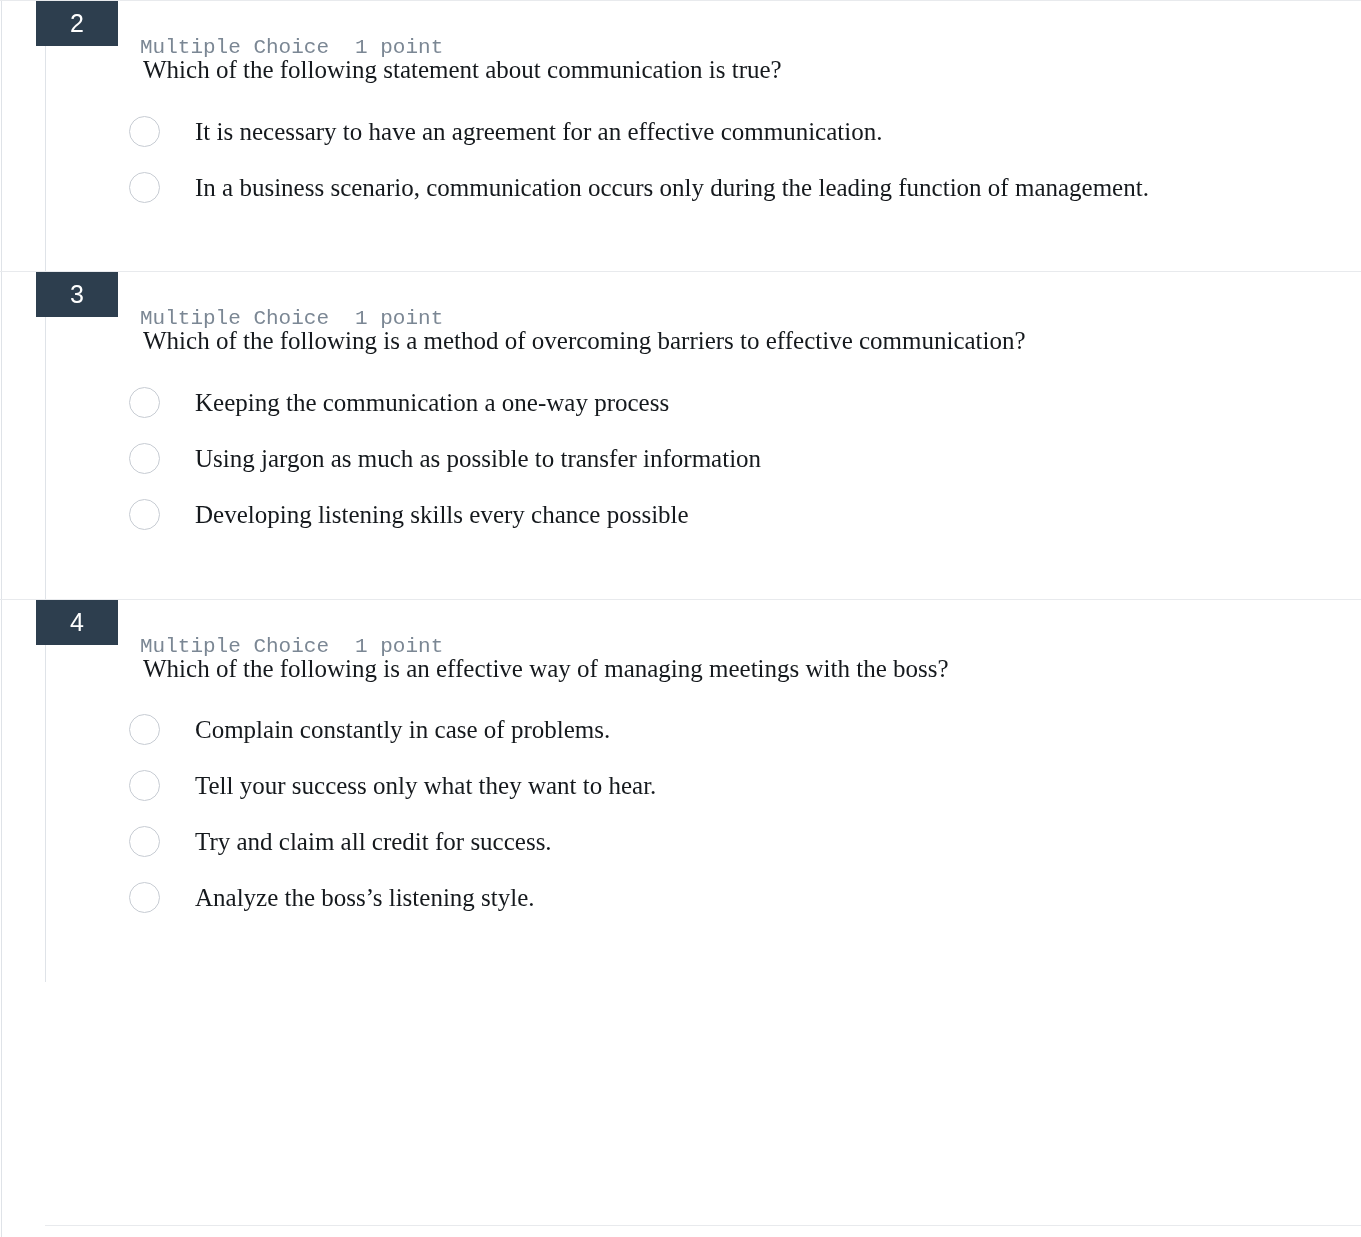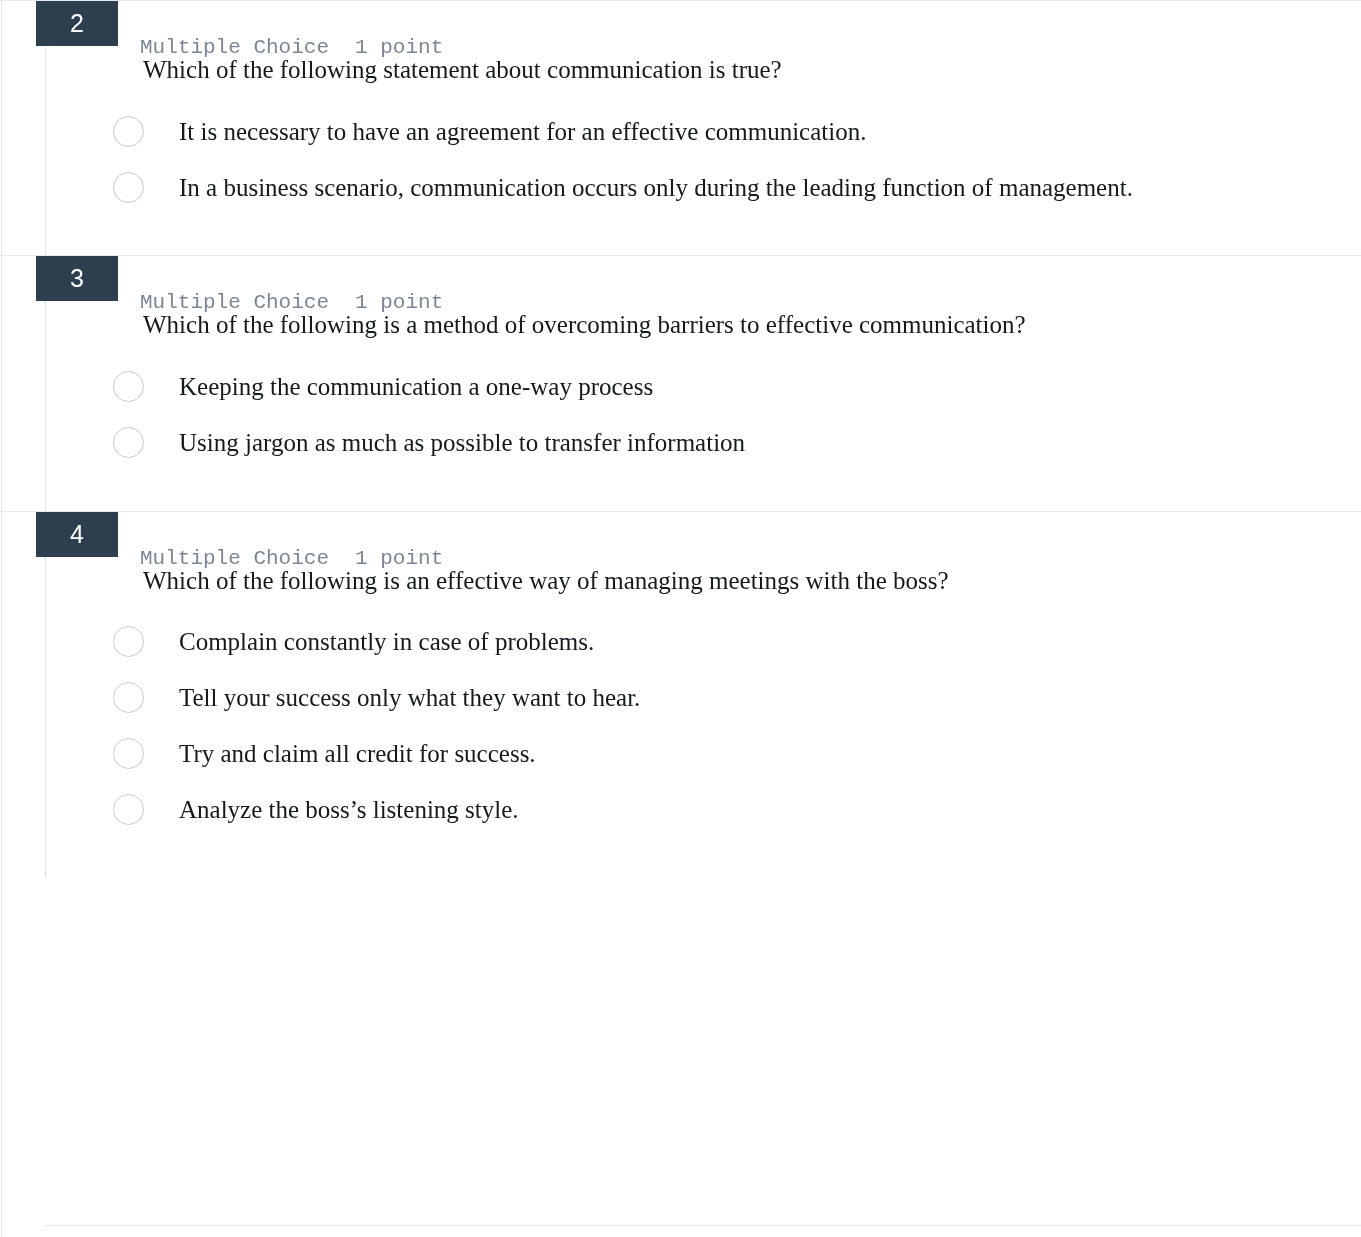--- a/index.html
+++ b/index.html
@@ -106,21 +106,21 @@
     margin: 0 0 18px 0;
     padding-left: 98px;
     font-family: "Liberation Serif", serif;
     font-size: 25px;
     line-height: 1.25;
     color: #15191d;
   }
 
   .options {
     list-style: none;
-    margin: 0;
+    margin: 16px;
     padding: 0;
   }
 
   .option-row {
     display: flex;
     align-items: center;
     min-height: 56px;
     padding-left: 68px;
   }
 
@@ -191,20 +191,24 @@
         <p class="q-prompt">Which of the following is a method of overcoming barriers to effective communication?</p>
         <ul class="options">
           <li class="option-row">
             <span class="option-radio"></span>
             <span class="option-text">Keeping the communication a one-way process</span>
           </li>
           <li class="option-row">
             <span class="option-radio"></span>
             <span class="option-text">Using jargon as much as possible to transfer information</span>
           </li>
+          <li class="option-row">
+            <span class="option-radio"></span>
+            <span class="option-text">Developing listening skills every chance possible</span>
+          </li>
         </ul>
       </div>
     </div>
     <div class="question-block">
       <div class="q-header">
         <div class="q-number-badge">4</div>
         <div class="q-meta">
           <span class="q-type">Multiple Choice</span>
           <span class="q-points">1 point</span>
         </div>

